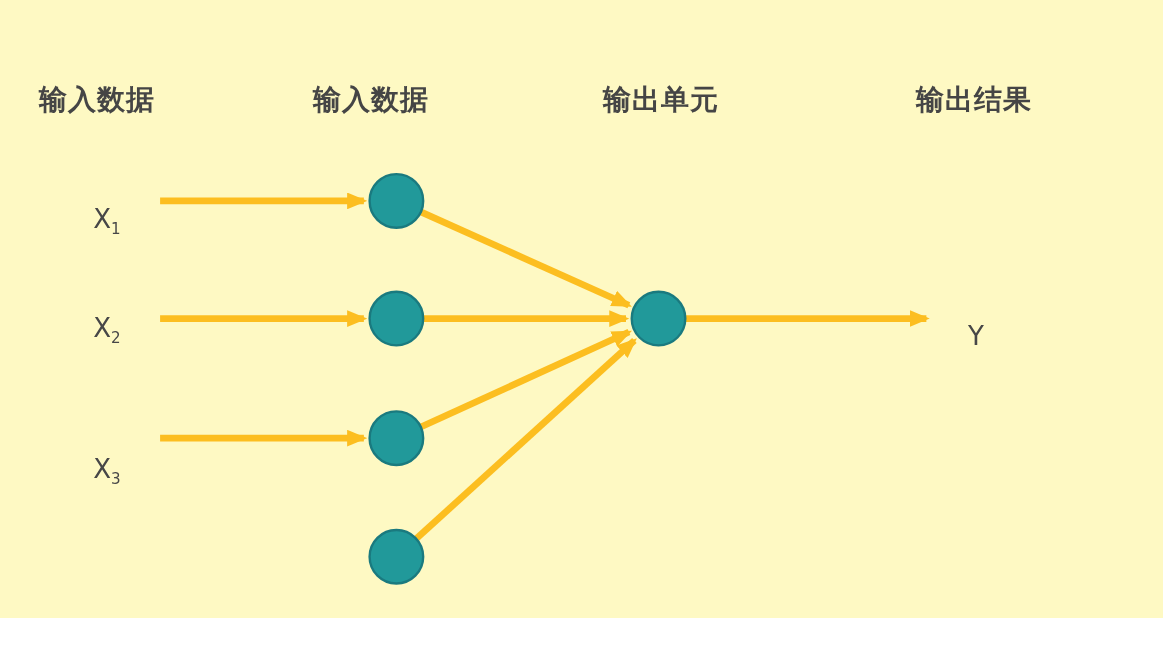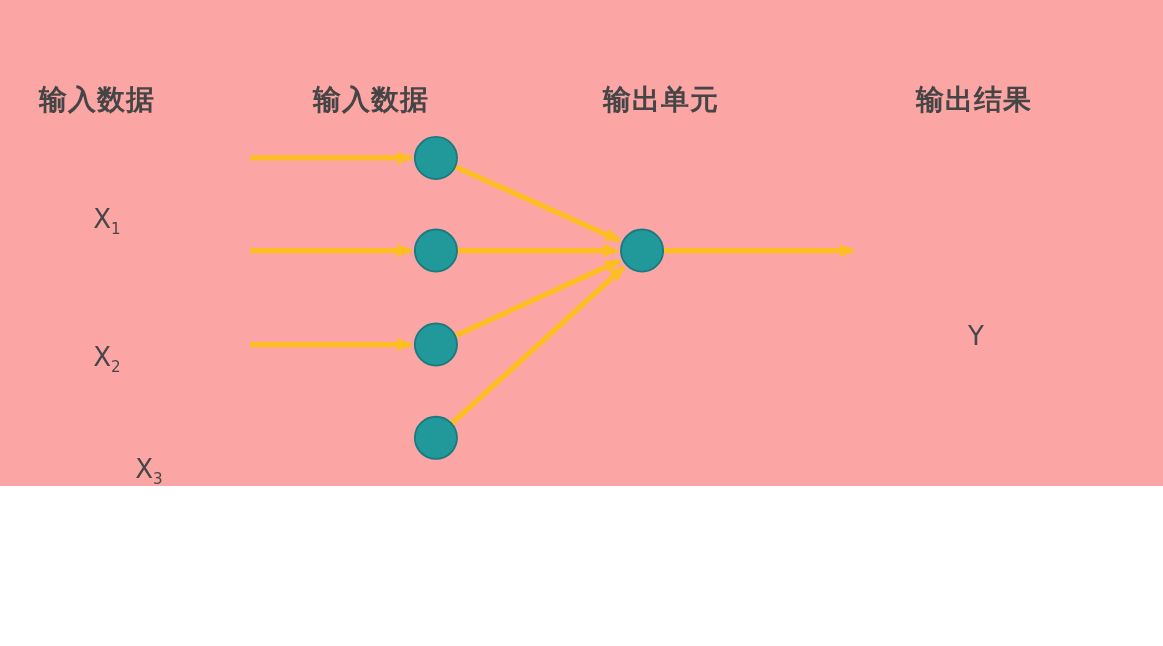--- a/index.html
+++ b/index.html
@@ -1,19 +1,19 @@
 <!DOCTYPE html>
 <html><head>
 <meta charset="utf-8">
 <style>
   html,body{margin:0;padding:0;background:#ffffff;}
   .stage{
     position:relative;
-    width:1163px;height:486px;
-    background:#fca5a5;
+    width:1163px;height:618px;
+    background:#fef9c3;
     font-family:"DejaVu Sans","Liberation Sans",sans-serif;
     overflow:hidden;
     text-decoration:underline;
   }
   .abs{
     position:absolute;
     transform:translate(-50%,-50%);
     white-space:nowrap;
     line-height:1;
   }
@@ -67,19 +67,19 @@
       </g>
   </svg>
 
   <div class="abs col-header" style="left: 97px; top: 100px;">输入数据</div>
   <div class="abs col-header" style="left: 371px; top: 100px;">输入数据</div>
   <div class="abs col-header" style="left: 661px; top: 100px;">输出单元</div>
   <div class="abs col-header" style="left: 974px; top: 100px;">输出结果</div>
 
   <div class="abs io-label" style="left: 107px; top: 219px;"><span>X</span><sub>1</sub></div>
 
-  <div class="abs io-label" style="left: 107px; top: 357px;"><span>X</span><sub>2</sub></div>
+  <div class="abs io-label" style="left: 107px; top: 328px;"><span>X</span><sub>2</sub></div>
 
-  <div class="abs io-label" style="left: 107px; top: 469px; margin-left: 42px;"><span>X</span><sub>3</sub></div>
+  <div class="abs io-label" style="left: 107px; top: 469px;"><span>X</span><sub>3</sub></div>
 
   <div class="abs io-label" style="left: 976px; top: 336px;">Y</div>
 
 </div>
 
 </body></html>

